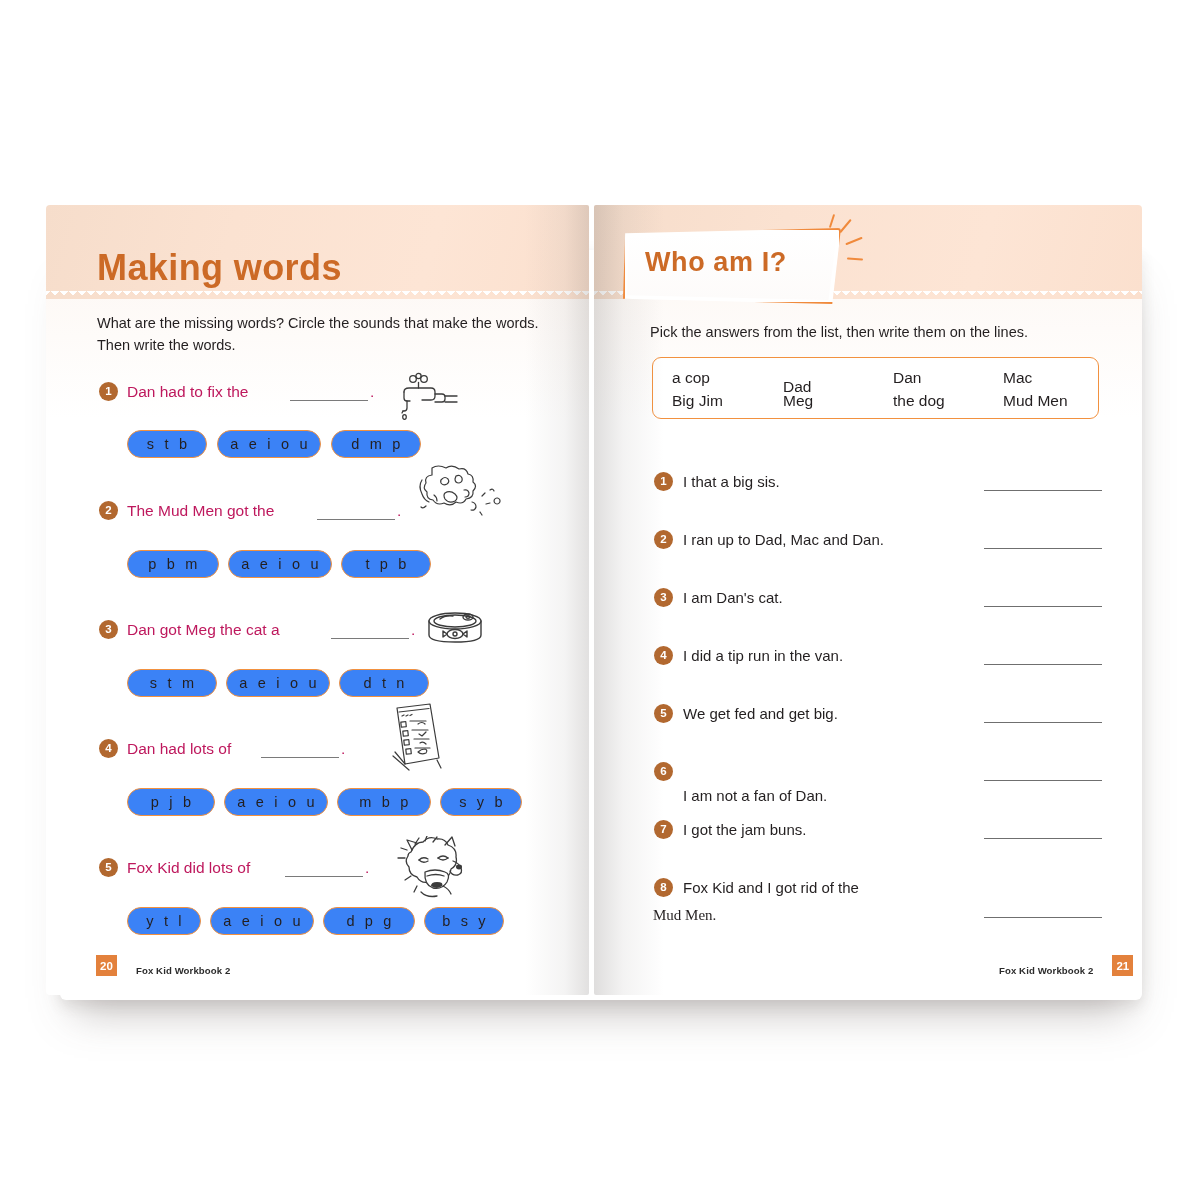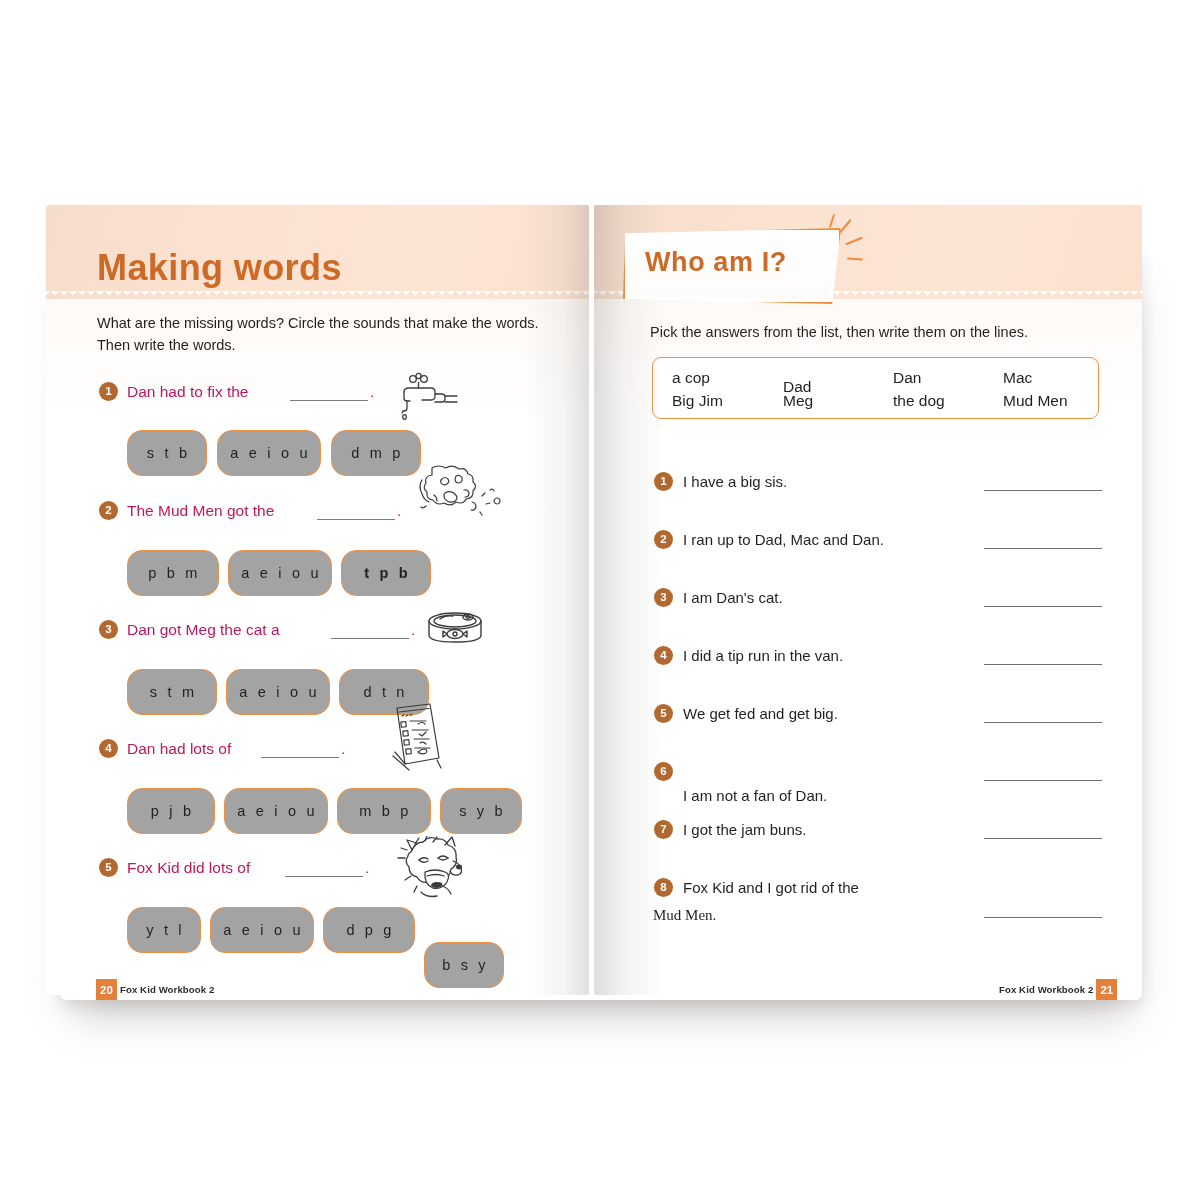--- a/index.html
+++ b/index.html
@@ -92,42 +92,42 @@
     display:flex;align-items:center;justify-content:center;
     line-height:1;
   }
   .q-text{
     position:absolute;font-size:15.5px;color:#be185d;white-space:nowrap;
   }
   .blank-line{
     position:absolute;height:1px;background:#7a7a7a;
   }
   .pill{
-    position:absolute;height:46px;border:1.4px solid #f2913f;border-radius:15px;
+    position:absolute;height:28px;border:1.4px solid #f2913f;border-radius:15px;
     display:flex;align-items:center;justify-content:center;
     font-size:14.5px;color:#231f20;letter-spacing:3.2px;
-    background:#a3a3a3;box-sizing:border-box;padding-left:3px;
+    background:#3b82f6;box-sizing:border-box;padding-left:3px;
   }
 
   
   .wordbank{
     position:absolute;left:652px;top:357px;width:447px;height:62px;
     border:1.5px solid #f2913f;border-radius:9px;background:#ffffff;
     box-sizing:border-box;
   }
   .wb-cell{
     position:absolute;font-size:15.5px;color:#231f20;white-space:nowrap;
   }
 
   
   .rq-text{position:absolute;font-size:15px;color:#231f20;white-space:nowrap;}
   .rq-line{position:absolute;height:1px;background:#6f6f6f;width:118px;}
 
   
-  .foot{position:absolute;display:flex;align-items:center;gap:3px;margin-top:24px;}
+  .foot{position:absolute;display:flex;align-items:flex-end;gap:19px;}
   .foot-num{
     width:21px;height:21px;background:#e3813c;color:#ffffff;
     font-size:11.5px;font-weight:700;display:flex;align-items:center;justify-content:center;
   }
   .foot-txt{font-size:9.6px;font-weight:700;color:#2b2b2b;letter-spacing:.1px;}
 
   
   .ill{position:absolute;}
 </style>
 </head>
@@ -194,21 +194,21 @@
         <path d="M70 34 l3 -3"></path>
           <path d="M74 42 l4 -1"></path>
           <path d="M68 50 l2 3"></path>
         <path d="M78 28 q3 -2 4 1"></path>
         <path d="M85 36 a3 3 0 1 0 .1 0"></path>
         <path d="M14 44 q-3 3 -5 1"></path>
       </g>
     </svg>
     <div class="pill" style="left:127px;top:550px;width:92px;">p b m</div>
     <div class="pill" style="left:228px;top:550px;width:104px;">a e i o u</div>
-    <div class="pill" style="left:341px;top:550px;width:90px;font-weight:bold;">t p b</div>
+    <div class="pill" style="left:341px;top:550px;width:90px;">t p b</div>
 
     <div class="badge" style="left:99px;top:620px;">3</div>
     <div class="q-text" style="left:127px;top:621px;">Dan got Meg the cat a</div>
     <div class="blank-line" style="left:331px;top:638px;width:78px;"></div>
     <div class="q-text" style="left:411px;top:621px;">.</div>
     <svg class="ill" style="left:424px;top:607px;" width="66" height="44" viewBox="0 0 66 44">
       <g fill="#ffffff" stroke="#3b3b3b" stroke-width="1.4" stroke-linecap="round" stroke-linejoin="round">
         <path d="M5 14 v14 q0 7 26 7 q26 0 26 -7 v-14"></path>
         <ellipse cx="31" cy="14" rx="26" ry="8"></ellipse>
         <ellipse cx="31" cy="14" rx="21" ry="6" fill="none"></ellipse>
@@ -281,21 +281,21 @@
         <path d="M44 36 q10 -4 20 0 q6 2 2 10 q-5 8 -14 6 q-9 -3 -8 -16z" fill="#ffffff"></path>
         <path d="M46 40 q9 -3 17 0"></path>
         <path d="M50 50 q6 4 11 0 q2 -4 -5 -4 q-6 0 -6 4z" fill="#3b3b3b" stroke="none"></path>
         <path d="M40 56 q6 6 16 4"></path>
         <path d="M62 50 q6 3 8 8"></path>
       </g>
     </svg>
     <div class="pill" style="left:127px;top:907px;width:74px;">y t l</div>
     <div class="pill" style="left:210px;top:907px;width:104px;">a e i o u</div>
     <div class="pill" style="left:323px;top:907px;width:92px;">d p g</div>
-    <div class="pill" style="left:424px;top:942px;width:80px;">b s y</div>
+    <div class="pill" style="left:424px;top:907px;width:80px;">b s y</div>
 
     <div class="foot" style="left:96px;top:955px;">
       <div class="foot-num">20</div>
       <div class="foot-txt">Fox Kid Workbook 2</div>
     </div>
   </div>
 
   <div class="page page-right">
     <div class="band">
       <div class="zig" style="bottom:-1px;"></div>
@@ -324,21 +324,21 @@
       <div class="wb-cell" style="left:130px;top:20px;text-align:center;">Dad</div>
       <div class="wb-cell" style="left:240px;top:11px;">Dan</div>
       <div class="wb-cell" style="left:350px;top:11px;">Mac</div>
       <div class="wb-cell" style="left:19px;top:34px;">Big Jim</div>
       <div class="wb-cell" style="left:130px;top:34px;">Meg</div>
       <div class="wb-cell" style="left:240px;top:34px;">the dog</div>
       <div class="wb-cell" style="left:350px;top:34px;">Mud Men</div>
     </div>
 
     <div class="badge" style="left:654px;top:472px;">1</div>
-    <div class="rq-text" style="left:683px;top:473px;">I have a big sis.</div>
+    <div class="rq-text" style="left:683px;top:473px;">I that a big sis.</div>
     <div class="rq-line" style="left:984px;top:490px;"></div>
 
     <div class="badge" style="left:654px;top:530px;">2</div>
     <div class="rq-text" style="left:683px;top:531px;">I ran up to Dad, Mac and Dan.</div>
     <div class="rq-line" style="left:984px;top:548px;"></div>
 
     <div class="badge" style="left:654px;top:588px;">3</div>
     <div class="rq-text" style="left:683px;top:589px;">I am Dan's cat.</div>
     <div class="rq-line" style="left:984px;top:606px;"></div>
 

